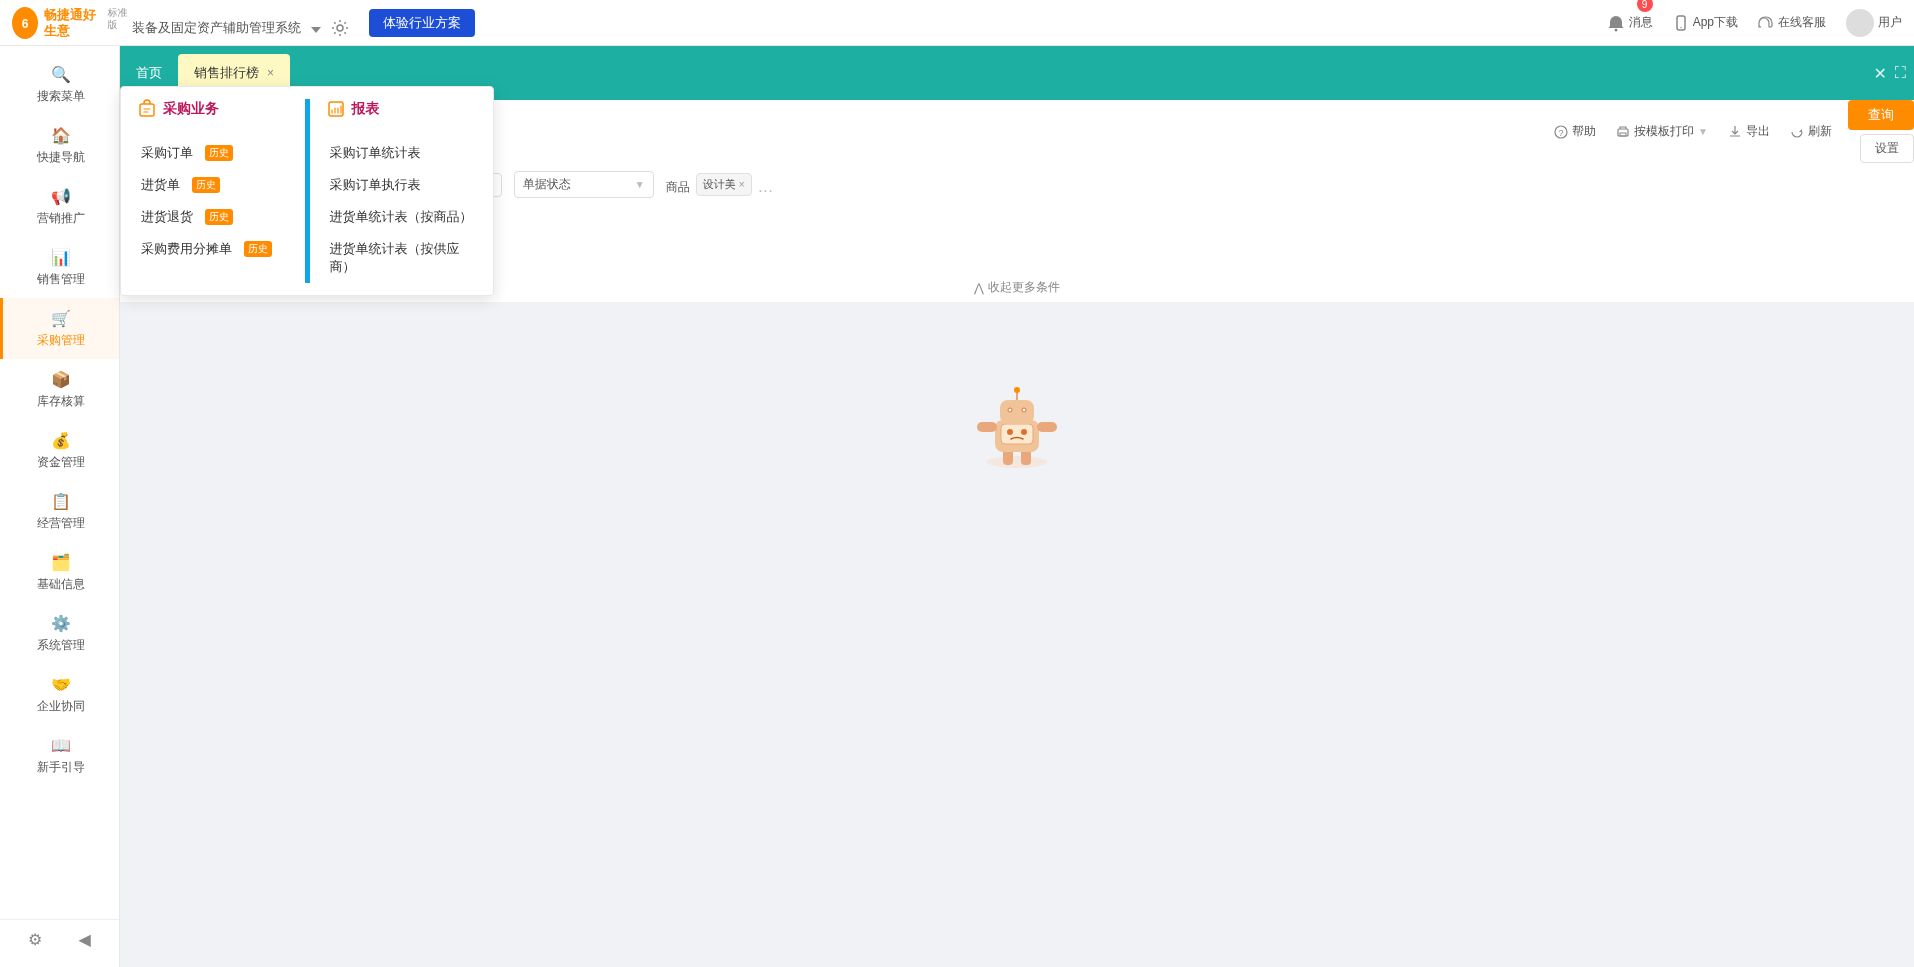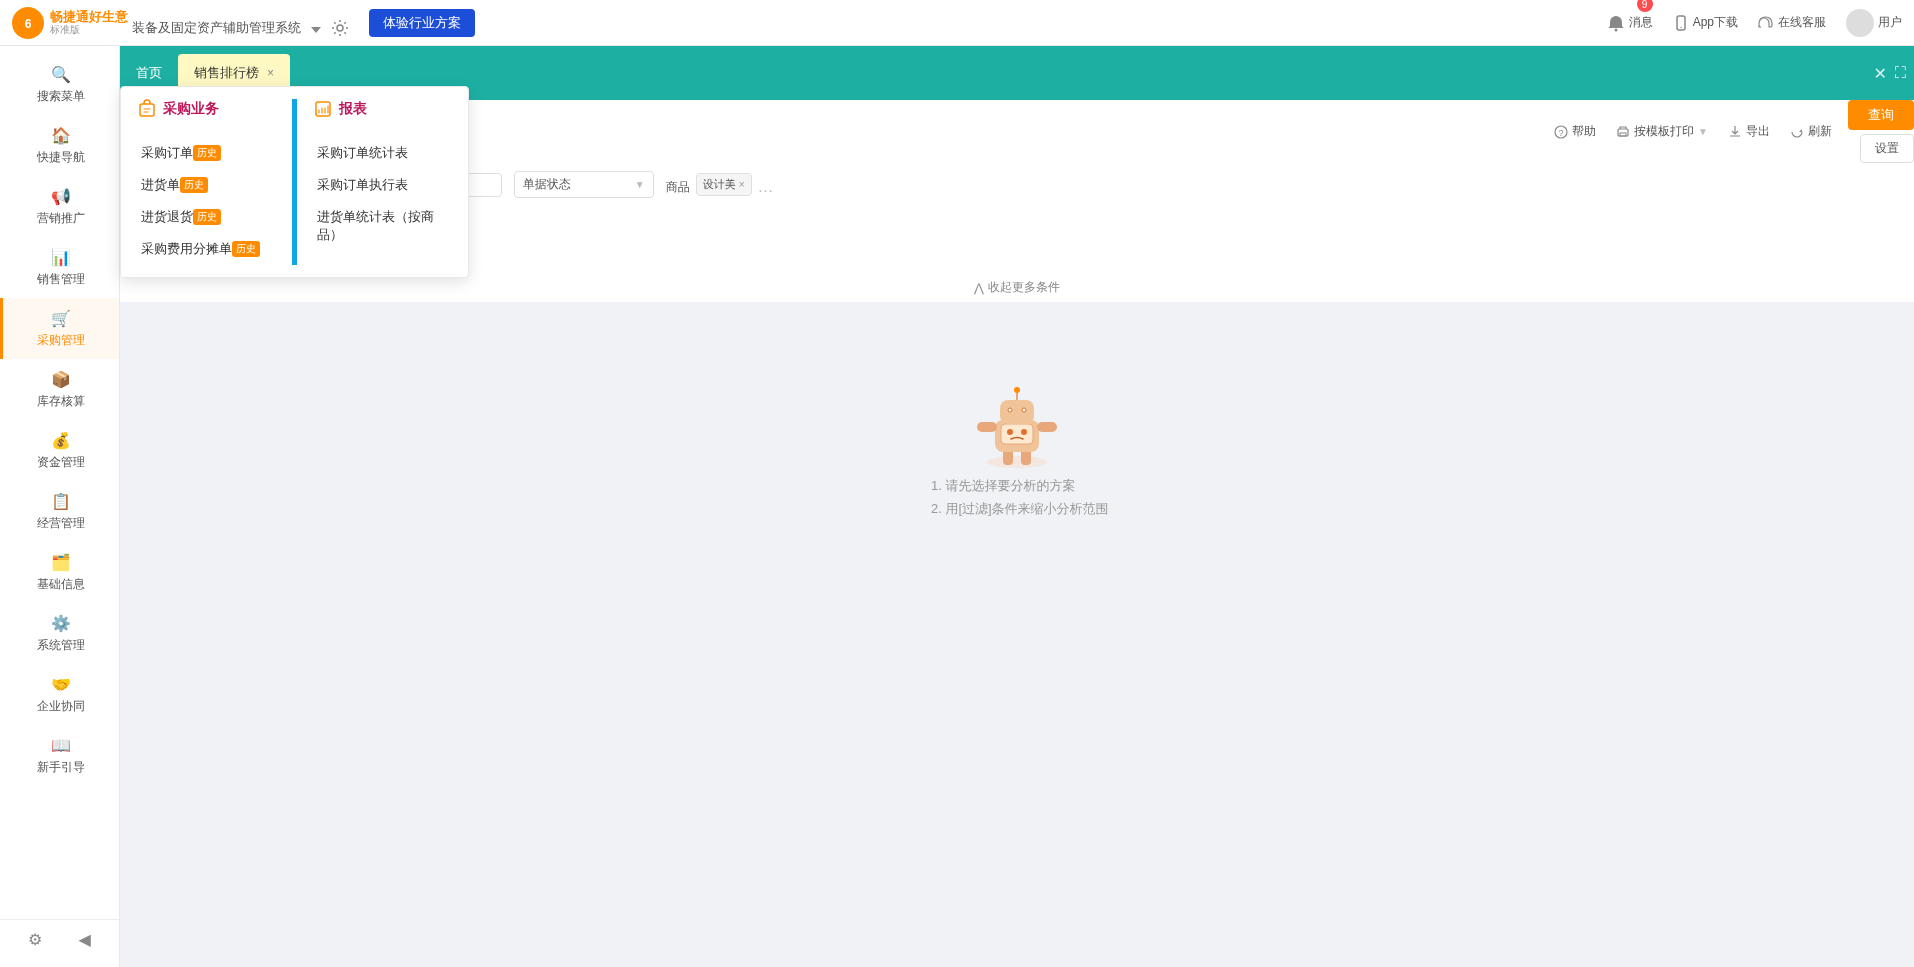--- a/index.html
+++ b/index.html
@@ -29,21 +29,21 @@
       border-radius: 50%;
       display: flex;
       align-items: center;
       justify-content: center;
       color: white;
       font-size: 18px;
       font-weight: bold;
     }
     .logo-text {
       display: flex;
-      flex-direction: column;
+      flex-direction: row;
       line-height: 1.2;
     }
     .logo-text .main { color: #ff8c00; font-size: 13px; font-weight: bold; }
     .logo-text .sub { color: #999; font-size: 10px; }
     .system-name {
       flex: 1;
       color: #333;
       font-size: 13px;
       display: flex;
       align-items: flex-end;
@@ -383,21 +383,21 @@
     .dropdown-col-icon {
       width: 20px;
       height: 20px;
       display: flex;
       align-items: center;
       justify-content: center;
     }
     .dropdown-menu-item {
       display: flex;
       align-items: center;
-      gap: 0;
+      gap: 12px;
       padding: 7px 4px;
       cursor: pointer;
       font-size: 13px;
       color: #333;
     }
     .history-badge {
       background: #ff8c00;
       color: white;
       font-size: 10px;
       padding: 1px 4px;
@@ -664,24 +664,20 @@
 
             <rect x="33" y="18" width="34" height="24" rx="8" fill="#f0c498"></rect>
 
             <line x1="50" y1="18" x2="50" y2="10" stroke="#e8a87c" stroke-width="2"></line>
             <circle cx="50" cy="8" r="3" fill="#ff8c00"></circle>
 
             <circle cx="43" cy="28" r="2" fill="#fff" stroke="#e07030" stroke-width="1"></circle>
             <circle cx="57" cy="28" r="2" fill="#fff" stroke="#e07030" stroke-width="1"></circle>
           </svg>
         </div>
-        <ol class="empty-text">
-          <li>请先选择要分析的方案</li>
-          <li>用[过滤]条件来缩小分析范围</li>
-        </ol>
       </div>
 
     </div>
   </div>
 </div>
 
 <div class="dropdown-menu-overlay">
   <div class="dropdown-col">
     <div class="dropdown-col-header">
       <div class="dropdown-col-icon">
@@ -722,14 +718,17 @@
     </div>
     <div class="dropdown-menu-item">
       <span>采购订单统计表</span>
     </div>
     <div class="dropdown-menu-item">
       <span>采购订单执行表</span>
     </div>
     <div class="dropdown-menu-item">
       <span>进货单统计表（按商品）</span>
     </div>
+    <div class="dropdown-menu-item">
+      <span>进货单统计表（按供应商）</span>
+    </div>
   </div>
 </div>
 
 </body></html>

